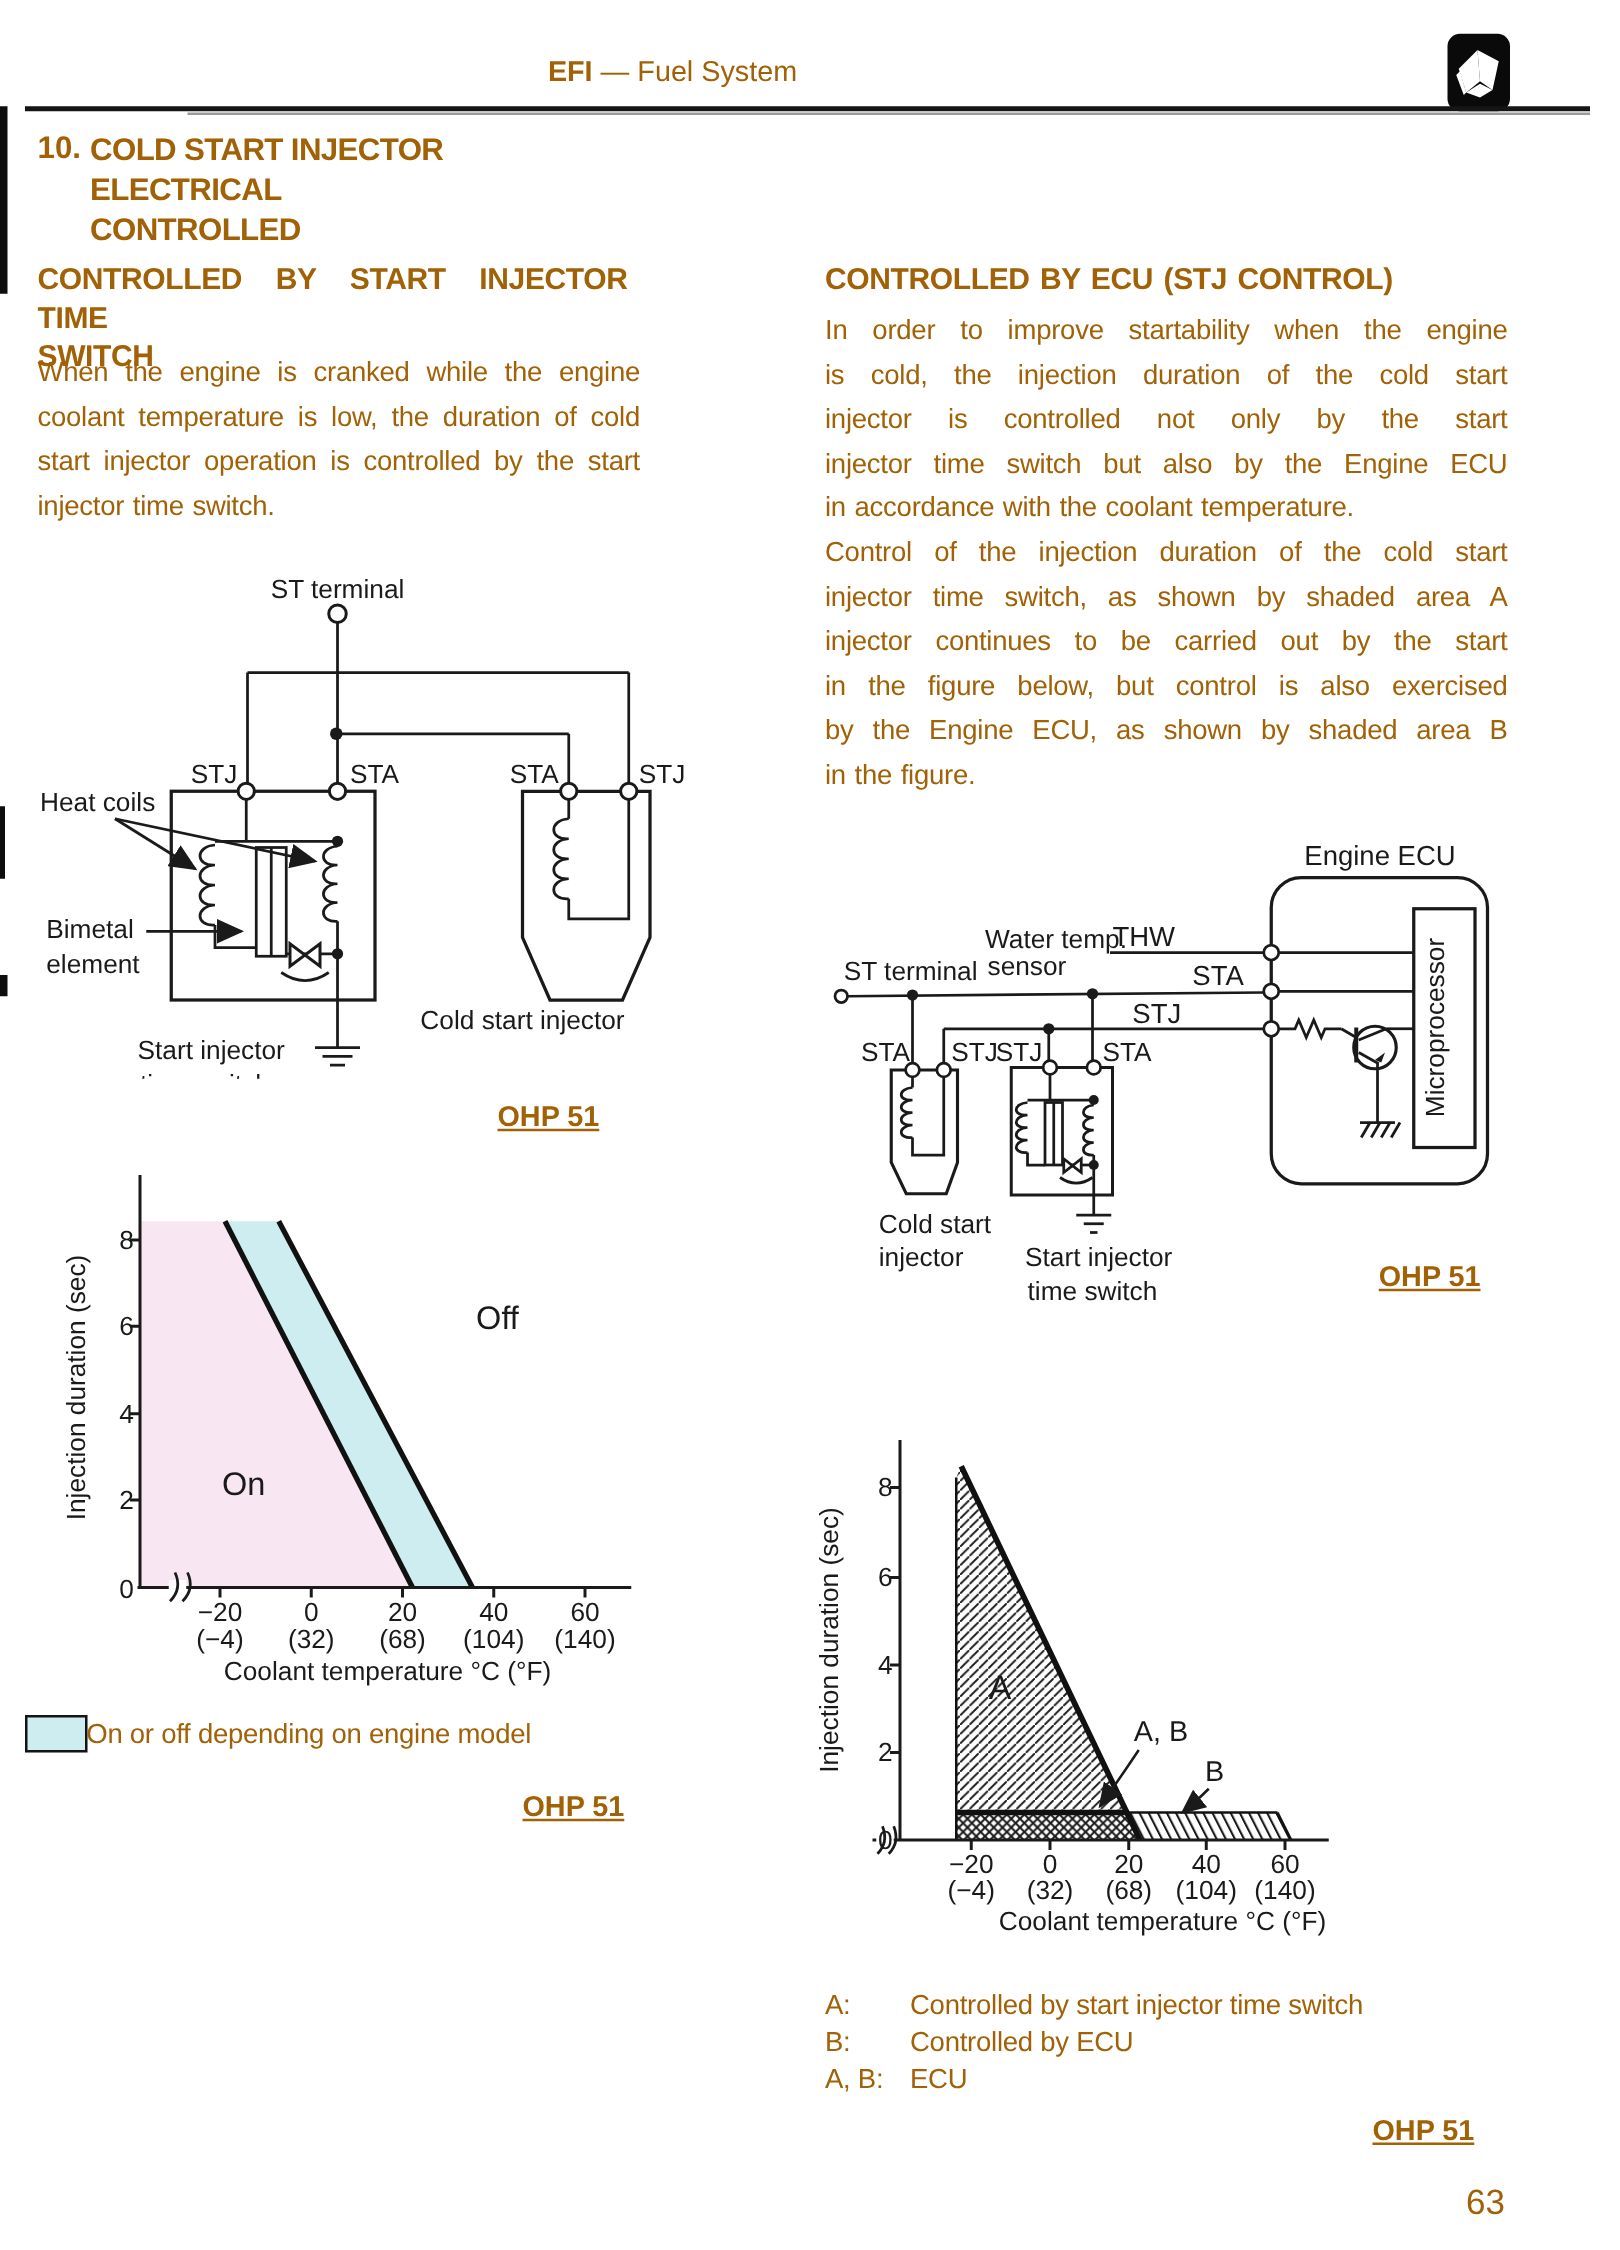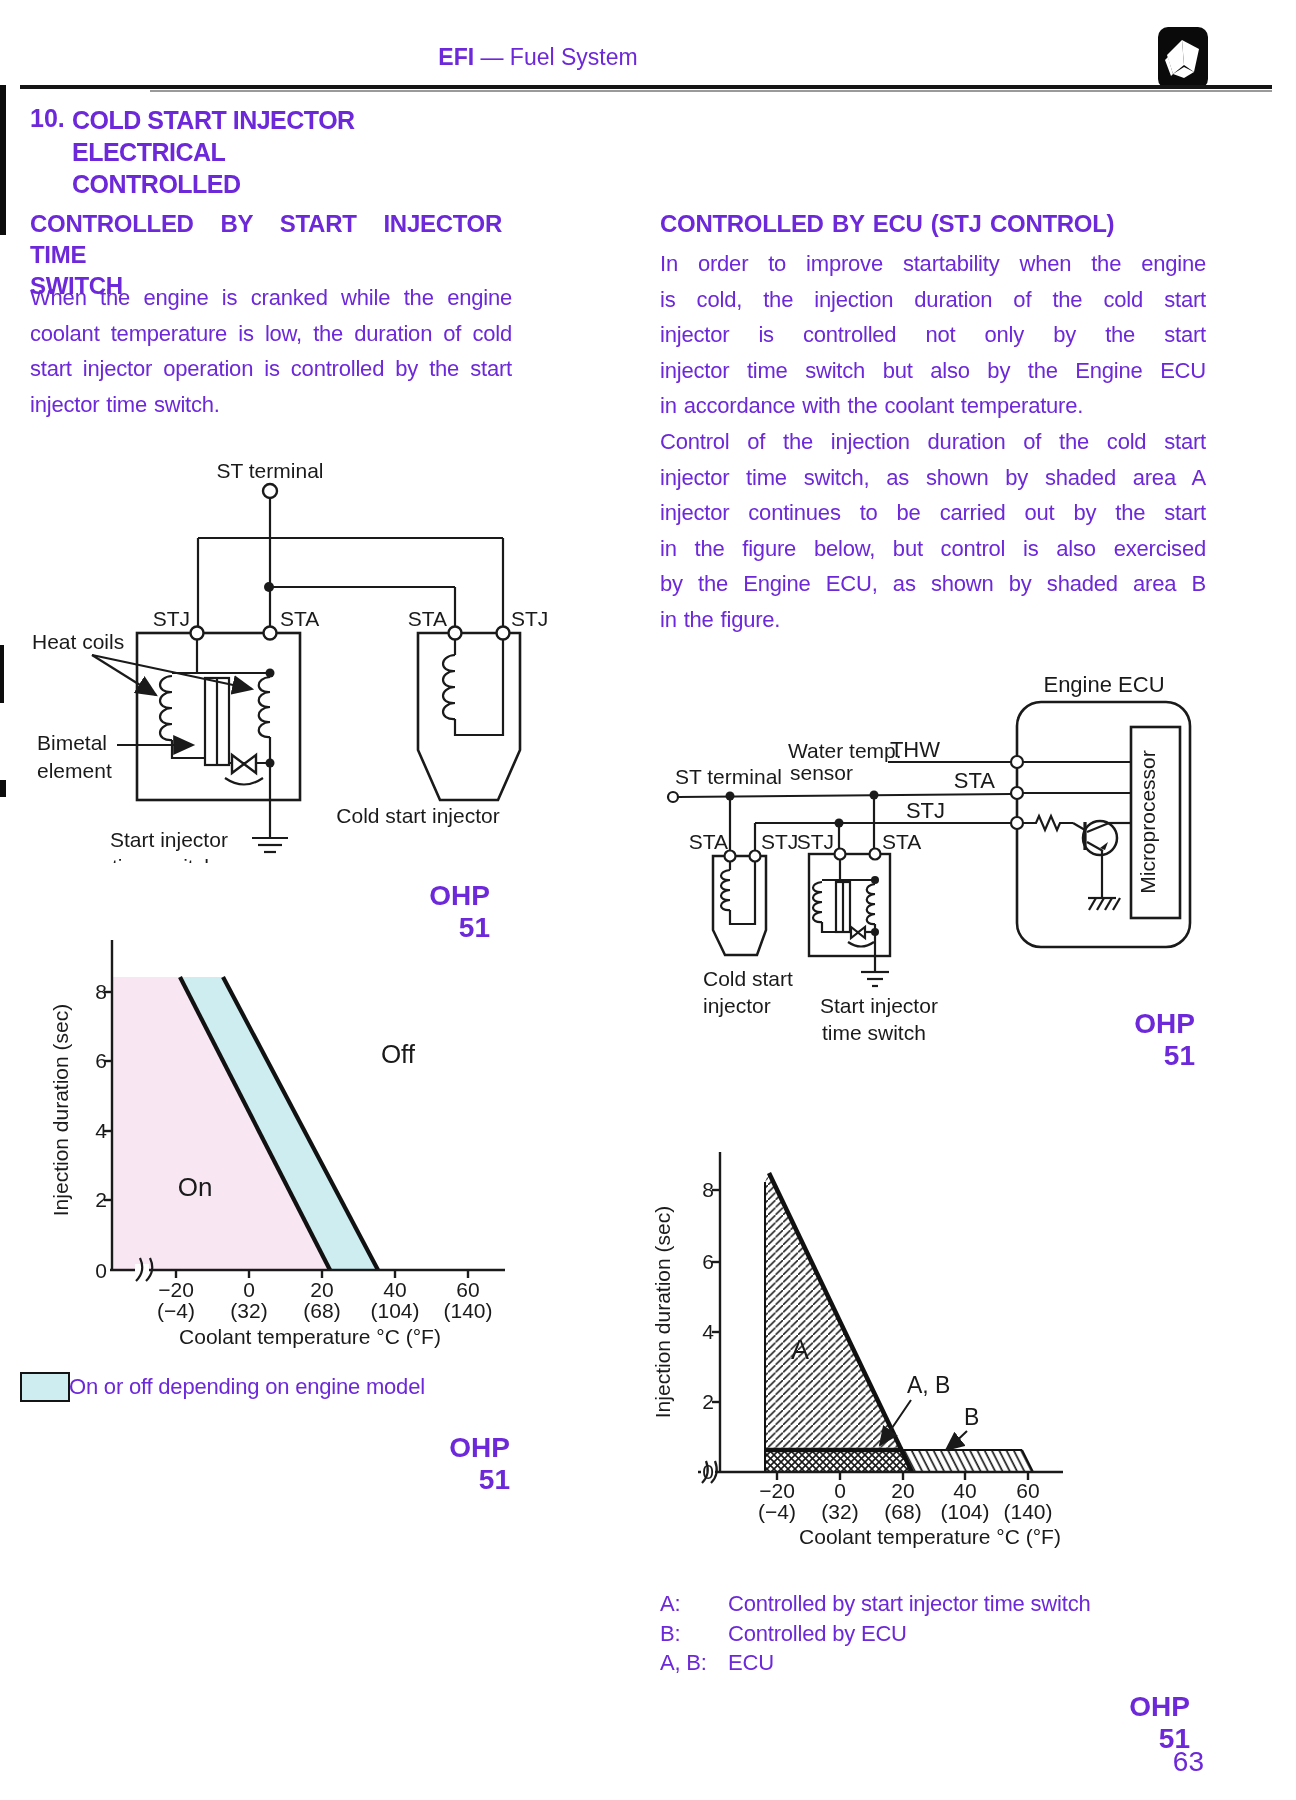--- a/index.html
+++ b/index.html
@@ -1,33 +1,33 @@
 <!DOCTYPE html>
 <html><head>
 <meta charset="utf-8">
 <style>
   html,body{margin:0;padding:0;background:#e8e8e8;}
   .page{position:relative;width:1296px;height:1800px;background:#ffffff;overflow:hidden;
-        font-family:"Liberation Sans",sans-serif;color:#6d28d9;}
+        font-family:"Liberation Sans",sans-serif;color:#a16207;}
   .abs{position:absolute;}
   .scanmark{position:absolute;background:#0d0d0d;}
   .rule{position:absolute;background:#151515;}
   .rule2{position:absolute;background:#9a9a9a;}
   .hdr-title{position:absolute;left:538px;top:44px;transform:translateX(-50%);
              font-size:23px;white-space:nowrap;}
   .hdr-title b{font-weight:bold;}
   .logo{position:absolute;left:1158px;top:27px;width:50px;height:62px;background:#0a0a0a;border-radius:10px;}
   .sec-num{position:absolute;left:30px;top:104px;font-size:25px;font-weight:bold;}
   .sec-title{position:absolute;left:72px;top:104px;width:440px;font-size:25px;font-weight:bold;
              line-height:32px;letter-spacing:-0.5px;}
   .col-heading{position:absolute;font-size:24px;font-weight:bold;line-height:31px;letter-spacing:-0.3px;margin-top:20px;}
   .jl{text-align:justify;text-align-last:justify;}
   .body-text{position:absolute;font-size:22px;line-height:35.6px;letter-spacing:-0.2px;word-spacing:1px;}
   .body-text div{white-space:nowrap;white-space:normal;}
-  .ohp{position:absolute;width:92px;font-size:28px;font-weight:bold;text-align:right;}
+  .ohp{position:absolute;width:92px;font-size:23px;font-weight:bold;text-align:left;text-decoration:underline;}
   .legend-swatch{position:absolute;left:20px;top:1372px;width:46px;height:26px;background:#cdedf1;
                  border:2px solid #141414;}
   .legend-text{position:absolute;left:69px;top:1374px;font-size:22px;letter-spacing:-0.2px;}
   .notes{position:absolute;left:660px;top:1589px;width:548px;font-size:22px;letter-spacing:-0.2px;}
   .note-row{display:flex;line-height:29.6px;}
   .note-key{width:68px;flex:none;}
   .note-text{flex:1;}
   .pagenum{position:absolute;left:1140px;top:1746px;width:64px;text-align:right;font-size:28px;}
   svg text{fill:#1a1a1a;}
 </style>

